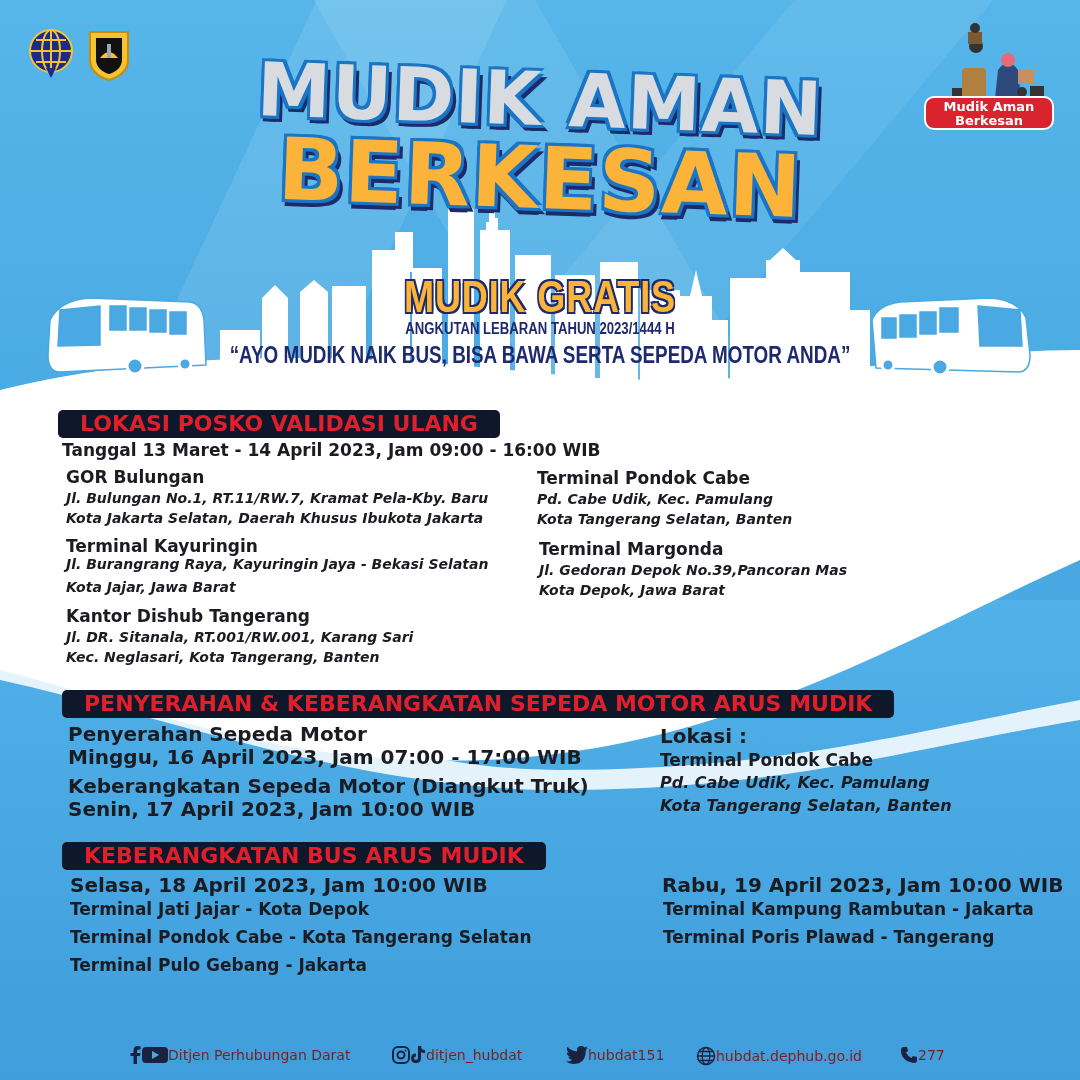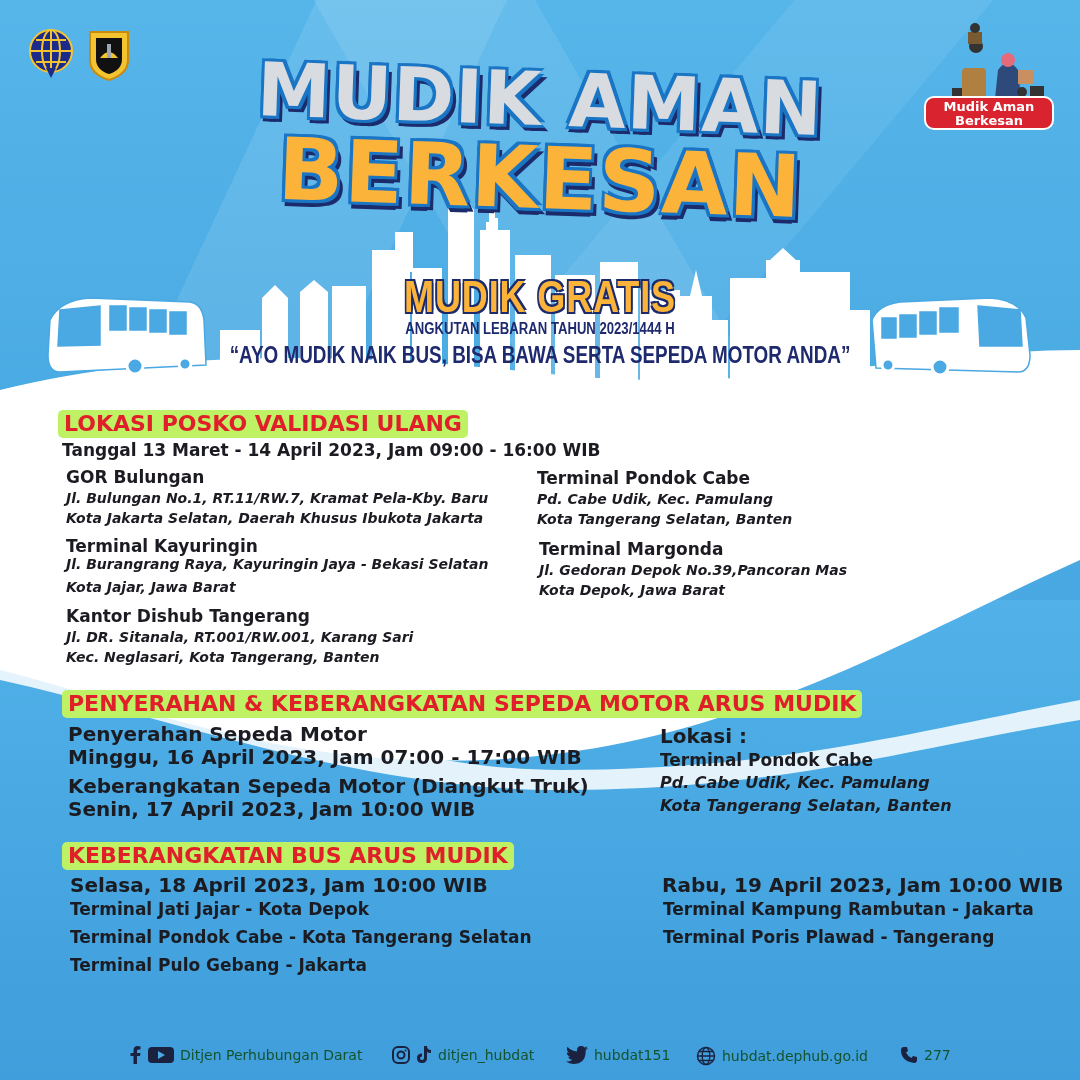--- a/index.html
+++ b/index.html
@@ -67,32 +67,32 @@
     position: absolute; left: 0; width: 1080px; top: 320px; text-align: center;
     font-family: "Liberation Sans", sans-serif; font-weight: bold;
     font-size: 16px; color: #1f2a6e; transform: scaleX(0.82);
   }
   .sub-2 {
     position: absolute; left: 0; width: 1080px; top: 342px; text-align: center;
     font-family: "Liberation Sans", sans-serif; font-weight: bold;
     font-size: 23px; color: #1f2a6e; transform: scaleX(0.82);
   }
   .section-header {
-    position: absolute; background: #bef264; border-radius: 5px;
+    position: absolute; background: #0f172a; border-radius: 5px;
     color: #e01f2a; font-weight: bold; font-size: 22px; line-height: 28px;
-    padding: 0 6px; white-space: nowrap;
+    padding: 0 22px; white-space: nowrap;
     font-family: "DejaVu Sans", sans-serif;
   }
   .txt { position: absolute; color: #1b1b22; white-space: nowrap; font-family: "DejaVu Sans", sans-serif; }
   .b17 { font-weight: bold; font-size: 17px; }
   .b16 { font-weight: bold; font-size: 20px; }
   .i14 { font-weight: bold; font-style: italic; font-size: 14px; }
   .i16 { font-weight: bold; font-style: italic; font-size: 16px; }
   .footer { position: absolute; left: 0; top: 1040px; width: 1080px; height: 32px; }
-  .f-item { position: absolute; top: 6px; display: flex; align-items: center; gap: 6px; color: #14532d; font-size: 14px; font-family: "DejaVu Sans", sans-serif; }
+  .f-item { position: absolute; top: 6px; display: flex; align-items: center; color: #7f1d1d; font-size: 14px; font-family: "DejaVu Sans", sans-serif; }
   .f-item svg { display: block; }
 </style>
 </head>
 <body>
 
 <div class="sky"></div>
 <div class="bottom-blue"></div>
 
 <svg class="layer" width="1080" height="1080" viewBox="0 0 1080 1080">
 

